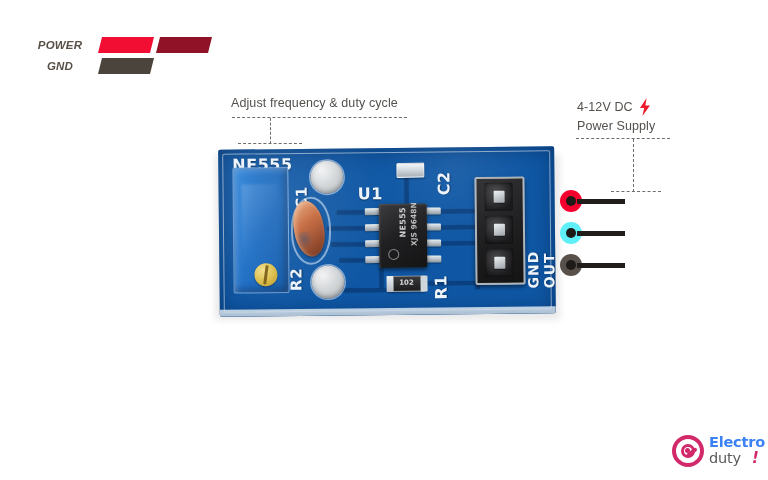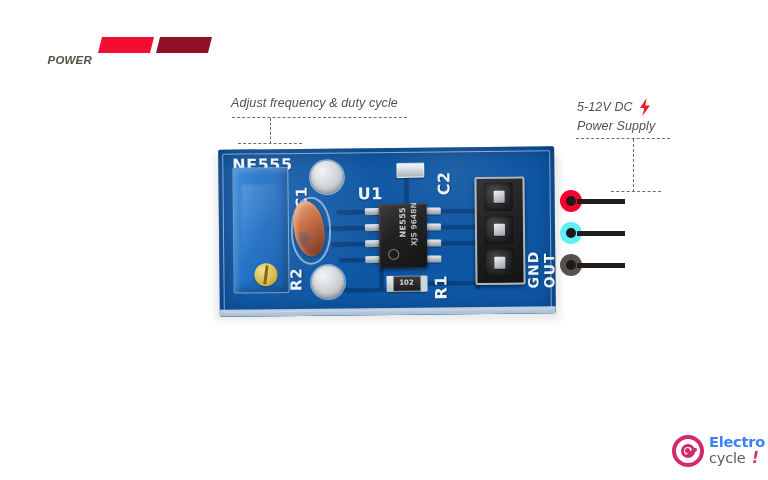--- a/index.html
+++ b/index.html
@@ -8,38 +8,38 @@
     font-family:"Liberation Sans", sans-serif;
     overflow:hidden;position:relative;
   }
   #stage{position:absolute;left:0;top:0;width:768px;height:480px;}
 
   
   #legend{position:absolute;left:28px;top:36px;width:175px;height:62px;}
   .lg-row{position:absolute;left:0;width:175px;height:18px;}
   .lg-row.r0{top:0}.lg-row.r1{top:21px}.lg-row.r2{top:42px}
   .lg-label{
-    position:absolute;left:0;top:15px;width:64px;height:18px;
+    position:absolute;left:0;top:0;width:64px;height:18px;
     font-size:11.5px;font-style:italic;font-weight:600;
-    color:#585047;text-align:right;line-height:18px;letter-spacing:.2px;
+    color:#585047;text-align:center;line-height:18px;letter-spacing:.2px;
     white-space:nowrap;
   }
   .lg-sw{
     position:absolute;top:1px;height:16px;
     transform:skewX(-14deg);
   }
   .lg-sw.a{left:72px;width:52px;}
   .lg-sw.b{left:130px;width:52px;}
 
   
   .dash-h{position:absolute;height:0;border-top:1.6px dashed #6e6e6e;}
   .dash-v{position:absolute;width:0;border-left:1.6px dashed #6e6e6e;}
 
   .callout-txt{
-    position:absolute;font-size:12.5px;font-style:italic;
+    position:absolute;font-size:12.5px;
     color:#54504c;white-space:nowrap;letter-spacing:.1px;text-align:right;
   }
 
   
   #co-top-text{left:231px;top:96px;}
   #co-top-line1{left:232px;top:117px;width:175px;}
   #co-top-vert{left:270px;top:118px;height:26px;}
   #co-top-line2{left:238px;top:143px;width:64px;}
 
   
@@ -277,29 +277,33 @@
 <div id="stage">
 
   <div id="legend">
 
     <div class="lg-row r0">
       <div class="lg-label">POWER</div>
       <div class="lg-sw a" style="background:#F20D33"></div>
       <div class="lg-sw b" style="background:#8F1226"></div>
     </div>
 
+    <div class="lg-row r1">
+      <div class="lg-label">GND</div>
+      <div class="lg-sw a" style="background:#4A443C"></div>
+    </div>
 
   </div>
 
   <div class="callout-txt" id="co-top-text">Adjust frequency &amp; duty cycle</div>
   <div class="dash-h" id="co-top-line1"></div>
   <div class="dash-v" id="co-top-vert"></div>
   <div class="dash-h" id="co-top-line2"></div>
 
-  <div class="callout-txt" id="co-right-text1">5-12V DC</div>
+  <div class="callout-txt" id="co-right-text1">4-12V DC</div>
   <svg class="bolt" viewBox="0 0 14 18">
     <path d="M8.6 0 L2 10 H6.2 L4.4 18 L12 7.4 H7.4 Z" fill="#EE1A2B"></path>
   </svg>
   <div class="callout-txt" id="co-right-text2">Power Supply</div>
   <div class="dash-h" id="co-right-line1"></div>
   <div class="dash-v" id="co-right-vert"></div>
   <div class="dash-h" id="co-right-line2"></div>
 
   <div id="board-shadow"></div>
 
@@ -387,17 +391,17 @@
     <div class="cn-wire" style="width:48px;"></div>
 
   </div>
 
   <div id="logo">
     <div id="logo-mark">
       <div class="dot"></div>
       <div class="tail"></div>
     </div>
     <div id="logo-t1">Electro</div>
-    <div id="logo-t2">cycle</div>
+    <div id="logo-t2">duty</div>
     <div id="logo-bang">!</div>
   </div>
 
 </div>
 
 </body></html>

